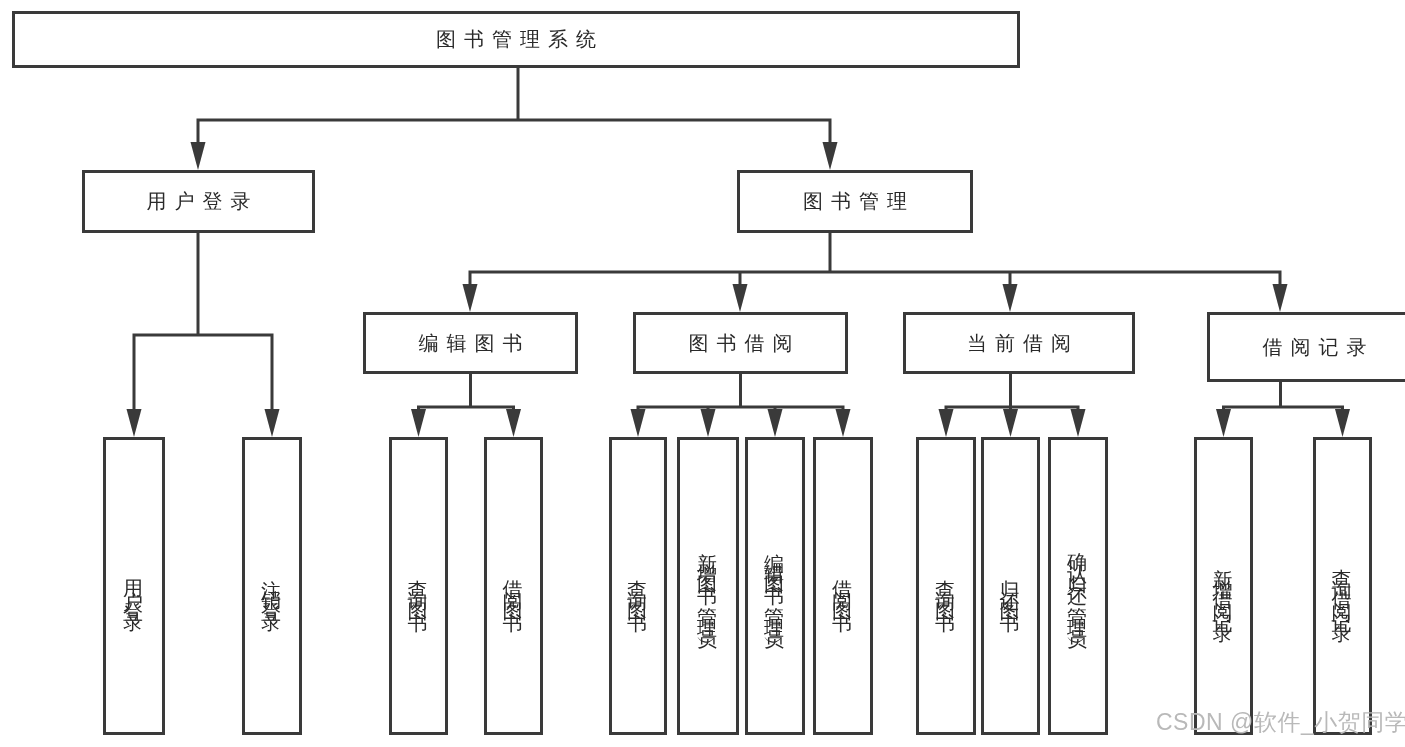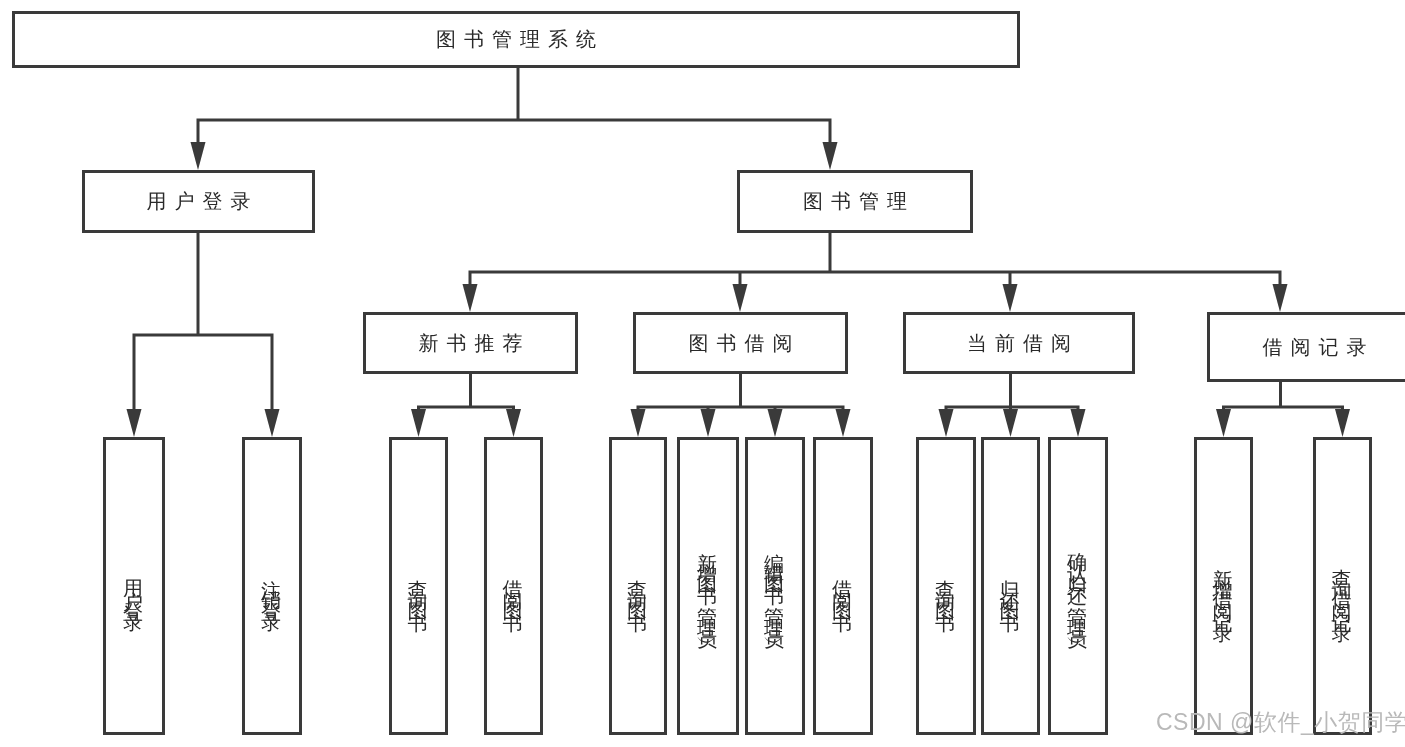--- a/index.html
+++ b/index.html
@@ -126,21 +126,21 @@
   </div>
 
   <div class="box" style="left:82px; top:170px; width:233px; height:63px;">
     <span>用户登录</span>
   </div>
   <div class="box" style="left:712px; top:170px; width:236px; height:63px;margin-left:25px;">
     <span>图书管理</span>
   </div>
 
   <div class="box" style="left:363px; top:312px; width:215px; height:62px;">
-    <span>新书推荐</span>
+    <span>编辑图书</span>
   </div>
   <div class="box" style="left:633px; top:312px; width:215px; height:62px;">
     <span>图书借阅</span>
   </div>
   <div class="box" style="left:903px; top:312px; width:232px; height:62px;">
     <span>当前借阅</span>
   </div>
   <div class="box" style="left:1207px; top:312px; width:215px; height:70px;">
     <span>借阅记录</span>
   </div>

